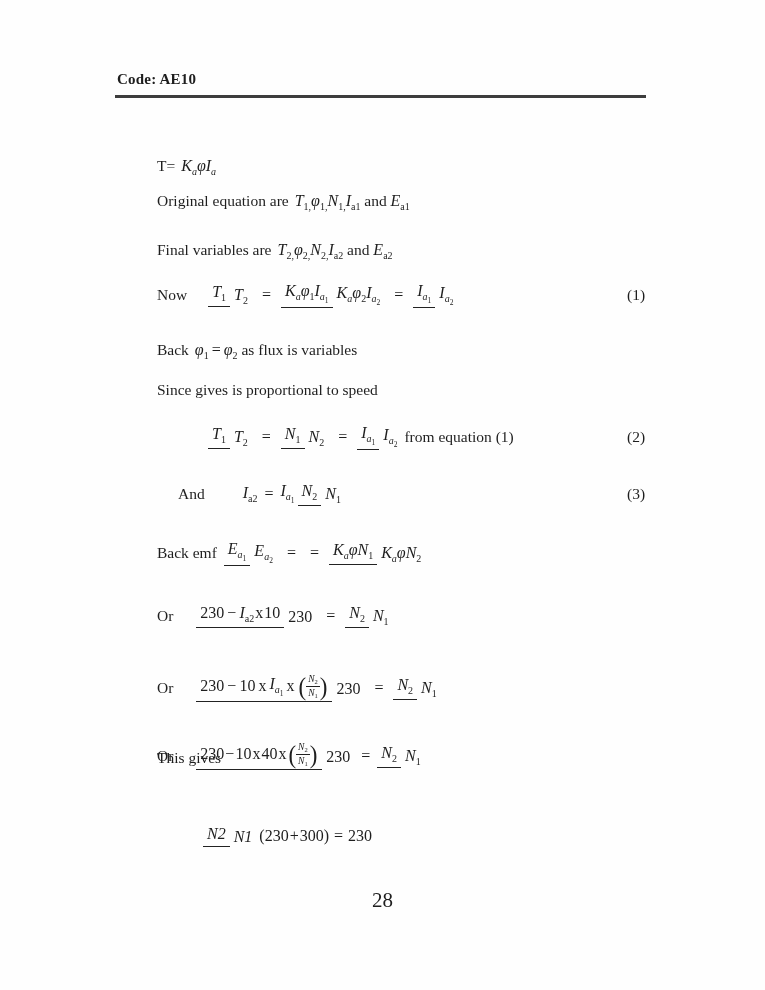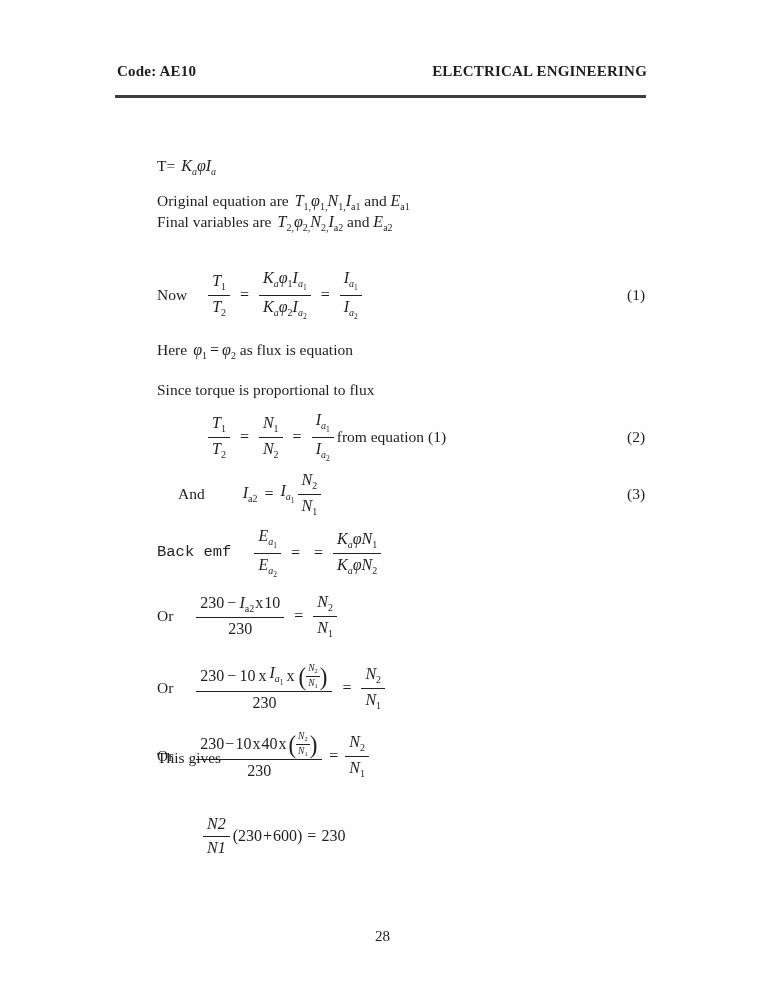--- a/index.html
+++ b/index.html
@@ -10,58 +10,57 @@
   }
   .abs { position:absolute; }
   .row { position:absolute; left:0; width:765px; display:flex; align-items:center; }
   .txt { font-size:15.5px; line-height:1.25; }
   .hdr { font-size:15px; font-weight:bold; letter-spacing:0.2px; }
   .rule { position:absolute; left:115px; top:95px; width:531px; height:2.5px; background:#3d3d3d; }
   .m { font-size:16px; line-height:1.15; white-space:nowrap; }
   i { font-style:italic; }
   .sb { font-size:10px; vertical-align:-4px; }
   .ss { font-size:7.5px; vertical-align:-3px; }
-  .fr { display:inline-flex; flex-direction:column; align-items:center; vertical-align:middle; margin:0 3px; text-align:center; }
+  .fr { display:inline-flex; flex-direction:row; align-items:center; vertical-align:middle; margin:0 3px; text-align:center; }
   .fn { padding:0 4px 2px; border-bottom:1.2px solid #222; white-space:nowrap; line-height:1.15; }
   .fd { padding:2px 4px 0; white-space:nowrap; line-height:1.15; }
   .op { padding:0 3px; }
   .opt { padding:0 1px; }
   .eqs { padding:0 7px; }
   .eqnum { position:absolute; left:627px; top:50%; transform:translateY(-50%); font-size:15.5px; }
   .lbl { font-size:15.5px; }
   .pfr { display:inline-flex; align-items:center; vertical-align:middle; margin:0 1px; }
   .pp { display:inline-block; font-size:23px; font-weight:300; transform:scaleY(1.1); line-height:1; }
   .sf { display:inline-flex; flex-direction:column; align-items:center; font-size:9.5px; }
   .sfn { border-bottom:0.8px solid #222; padding:0 2px 1px; white-space:nowrap; }
   .sfd { padding-top:1px; white-space:nowrap; }
   .sbt { font-size:6.5px; vertical-align:-2px; }
   .gap6 { display:inline-block; width:6px; }
-  .footer { position:absolute; left:0; top:888px; width:765px; text-align:center; font-size:15px;margin-top:40px; }
+  .footer { position:absolute; left:0; top:888px; width:765px; text-align:center; font-size:21px; }
 </style>
 </head>
 <body>
 
 <div class="page">
 
-  <div class="abs hdr" style="left:117px; top:63px;">Code: AE10</div>
-  <div class="abs hdr" style="right:118px; top:63px;">ELECTRICAL ENGINEERING</div>
+  <div class="abs hdr" style="left:117px; top:71px;">Code: AE10</div>
   <div class="rule"></div>
 
 
   <div class="abs txt" style="left:157px; top:156px;">
     <span>T=</span><span class="gap6"></span><span class="m"><i>K</i><span class="sb"><i>a</i></span><i>φ</i><i>I</i><span class="sb"><i>a</i></span></span>
   </div>
 
   <div class="abs txt" style="left:157px; top:191px;">
     <span>Original equation are</span><span class="gap6"></span><span class="m"><i>T</i><span class="sb">1,</span><i>φ</i><span class="sb">1,</span><i>N</i><span class="sb">1,</span><i>I</i><span class="sb">a1</span></span>
     <span>and</span>
     <span class="m"><i>E</i><span class="sb">a1</span></span>
   </div>
 
-  <div class="abs txt" style="left:157px; top:212px;">
+  <div class="abs txt" style="left:157px; top:240px;">
     <span>Final variables are</span><span class="gap6"></span><span class="m"><i>T</i><span class="sb">2,</span><i>φ</i><span class="sb">2,</span><i>N</i><span class="sb">2,</span><i>I</i><span class="sb">a2</span></span>
     <span>and</span>
     <span class="m"><i>E</i><span class="sb">a2</span></span>
   </div>
 
   <div class="row m" style="top:267px; height:56px; padding-left:157px;">
     <span class="lbl" style="margin-right:18px;">Now</span>
     <span class="fr">
       <span class="fn"><i>T</i><span class="sb">1</span></span>
       <span class="fd"><i>T</i><span class="sb">2</span></span>
@@ -73,25 +72,25 @@
     </span>
     <span class="eqs">=</span>
     <span class="fr">
       <span class="fn"><i>I</i><span class="sb"><i>a</i><span class="ss">1</span></span></span>
       <span class="fd"><i>I</i><span class="sb"><i>a</i><span class="ss">2</span></span></span>
     </span>
     <span class="eqnum">(1)</span>
   </div>
 
   <div class="abs txt" style="left:157px; top:340px;">
-    <span>Here</span><span class="gap6"></span><span class="m"><i>φ</i><span class="sb">1</span><span class="op">=</span><i>φ</i><span class="sb">2</span></span>
-    <span>as flux is equation</span>
-  </div>
-
-  <div class="abs txt" style="left:157px; top:380px;">Since torque is proportional to flux</div>
+    <span>Back</span><span class="gap6"></span><span class="m"><i>φ</i><span class="sb">1</span><span class="op">=</span><i>φ</i><span class="sb">2</span></span>
+    <span>as flux is variables</span>
+  </div>
+
+  <div class="abs txt" style="left:157px; top:380px;">Since gives is proportional to speed</div>
 
   <div class="row m" style="top:410px; height:54px; padding-left:205px;">
     <span class="fr">
       <span class="fn"><i>T</i><span class="sb">1</span></span>
       <span class="fd"><i>T</i><span class="sb">2</span></span>
     </span>
     <span class="eqs">=</span>
     <span class="fr">
       <span class="fn"><i>N</i><span class="sb">1</span></span>
       <span class="fd"><i>N</i><span class="sb">2</span></span>
@@ -111,21 +110,21 @@
     <span class="eqs">=</span>
     <span><i>I</i><span class="sb"><i>a</i><span class="ss">1</span></span></span>
     <span class="fr">
       <span class="fn"><i>N</i><span class="sb">2</span></span>
       <span class="fd"><i>N</i><span class="sb">1</span></span>
     </span>
     <span class="eqnum">(3)</span>
   </div>
 
   <div class="row m" style="top:527px; height:52px; padding-left:157px;">
-    <span class="lbl" style="margin-right:20px;font-family:Liberation Mono, monospace;">Back emf</span>
+    <span class="lbl" style="margin-right:4px;">Back emf</span>
     <span class="fr">
       <span class="fn"><i>E</i><span class="sb"><i>a</i><span class="ss">1</span></span></span>
       <span class="fd"><i>E</i><span class="sb"><i>a</i><span class="ss">2</span></span></span>
     </span>
     <span class="eqs">=</span>
     <span class="eqs">=</span>
     <span class="fr">
       <span class="fn"><i>K</i><span class="sb"><i>a</i></span><i>φ</i><i>N</i><span class="sb">1</span></span>
       <span class="fd"><i>K</i><span class="sb"><i>a</i></span><i>φ</i><i>N</i><span class="sb">2</span></span>
     </span>
@@ -203,21 +202,21 @@
   <div class="abs txt" style="left:157px; top:748px;">This gives</div>
 
   <div class="row m" style="top:812px; height:48px; padding-left:200px;">
     <span class="fr">
       <span class="fn"><i>N2</i></span>
       <span class="fd"><i>N1</i></span>
     </span>
     <span>(</span>
       <span>230</span>
       <span class="opt">+</span>
-      <span>600</span>
+      <span>300</span>
       <span>)</span>
     <span class="eqs" style="padding:0 5px;">=</span>
     <span>230</span>
   </div>
 
   <div class="footer">28</div>
 
 </div>
 
 </body></html>

